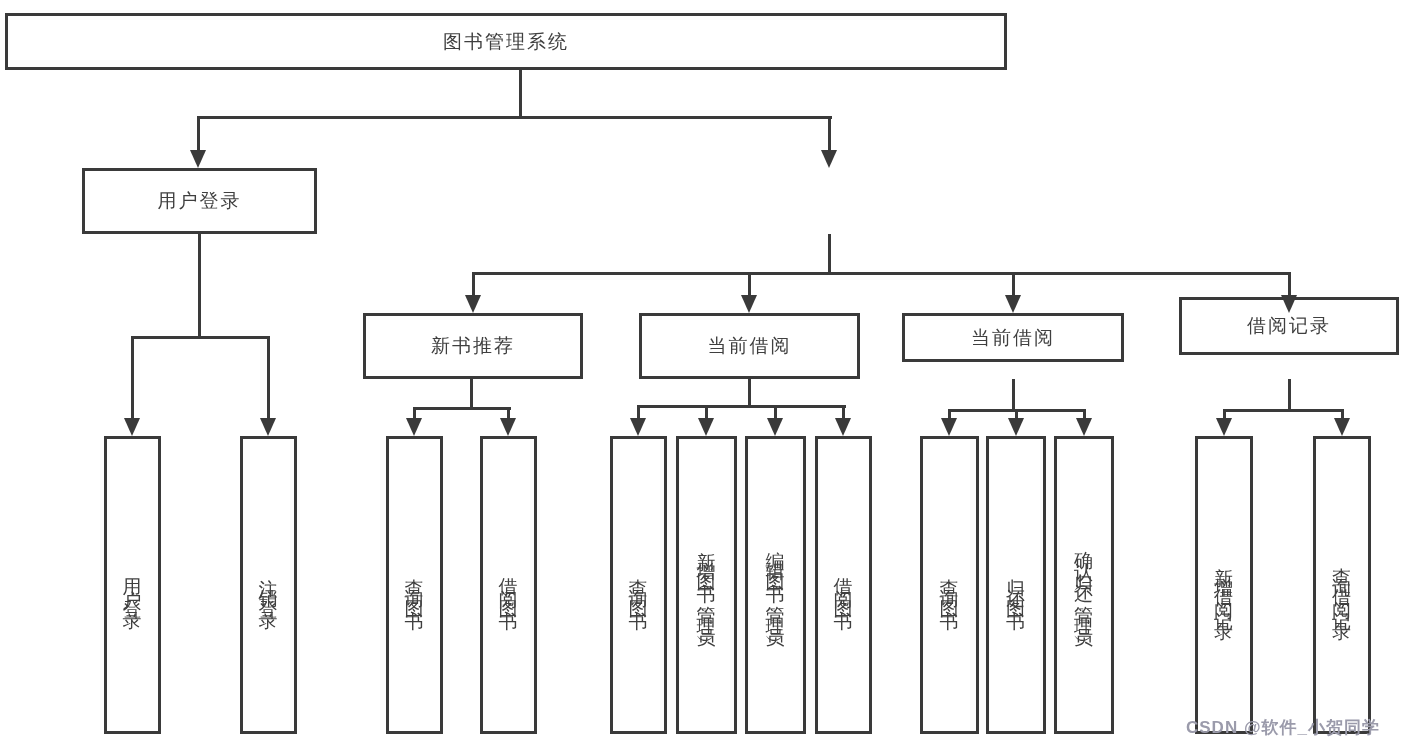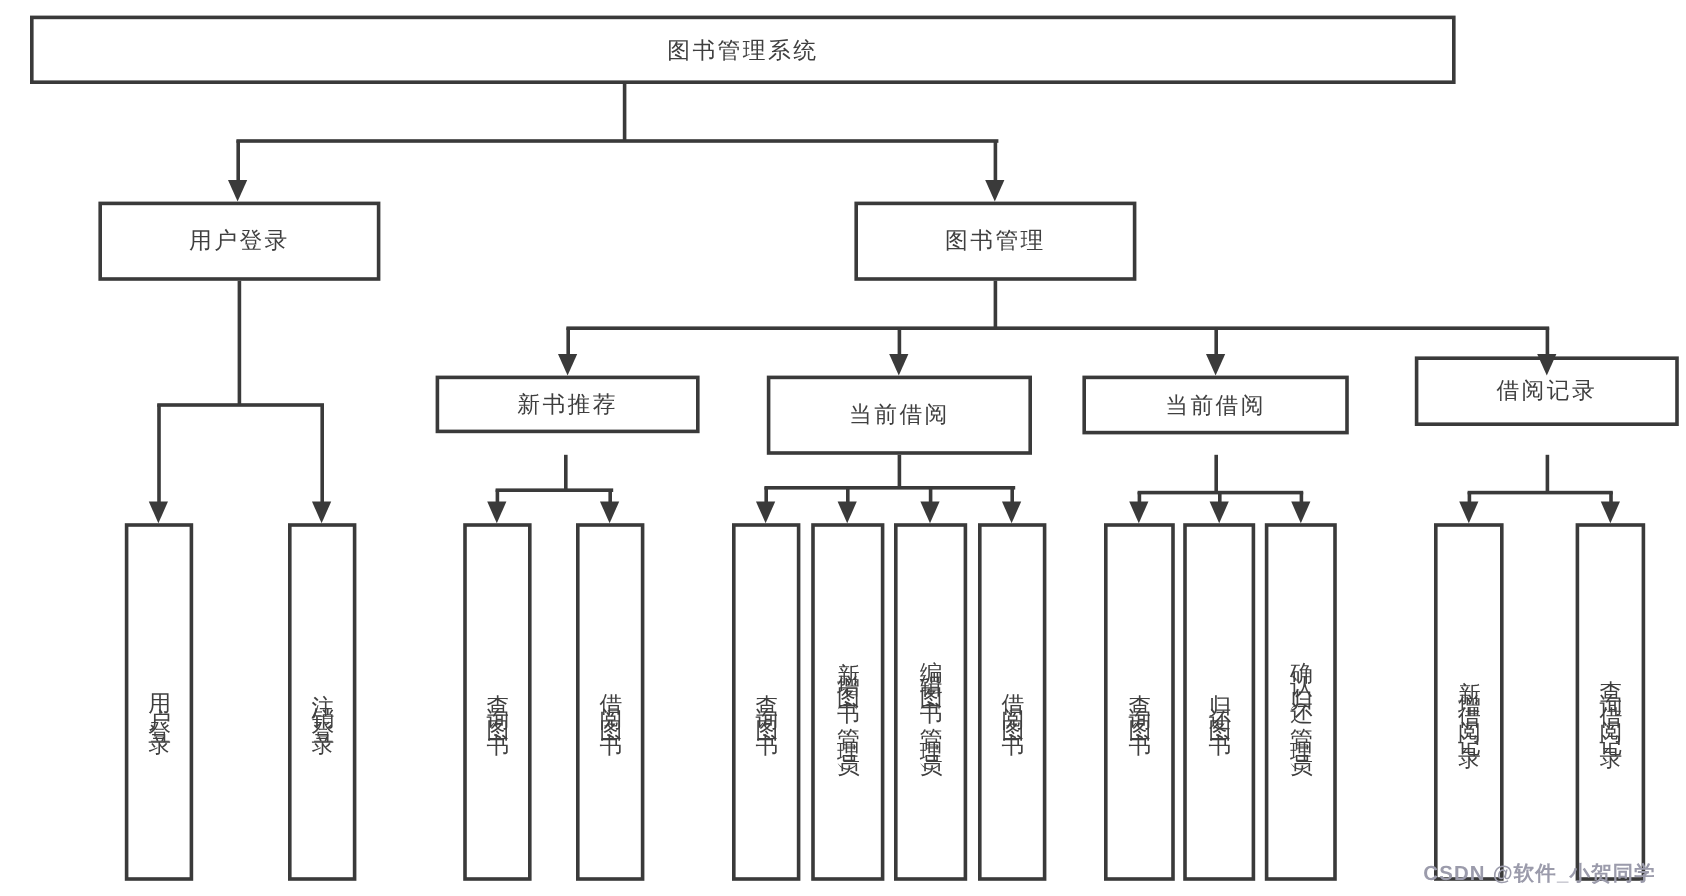--- a/index.html
+++ b/index.html
@@ -70,26 +70,25 @@
     z-index: 20;
     white-space: nowrap;
     font-weight: bold;
   }
 </style>
 </head>
 <body>
 
 <div class="canvas">
 
-  <div class="node" style="left:25px; top:13px; width:1188px; height:57px;">图书管理系统</div>
+  <div class="node" style="left:5px; top:13px; width:1002px; height:57px;">图书管理系统</div>
 
   <div class="node" style="left:82px; top:168px; width:235px; height:66px;">用户登录</div>
-  <div class="node" style="left:712px; top:168px; width:235px; height:66px;">图书管理</div>
 
-  <div class="node" style="left:363px; top:313px; width:220px; height:48px;">新书推荐</div>
+  <div class="node" style="left:363px; top:313px; width:220px; height:66px;">新书推荐</div>
   <div class="node" style="left:639px; top:313px; width:221px; height:66px;">当前借阅</div>
   <div class="node" style="left:902px; top:313px; width:222px; height:49px;">当前借阅</div>
   <div class="node" style="left:1179px; top:297px; width:220px; height:58px;text-align:right;">借阅记录</div>
 
   <div class="leaf" style="left:104px; width:57px;">用户登录</div>
   <div class="leaf" style="left:240px; width:57px;">注销登录</div>
 
   <div class="leaf" style="left:386px; width:57px;">查询图书</div>
   <div class="leaf" style="left:480px; width:57px;">借阅图书</div>
 

